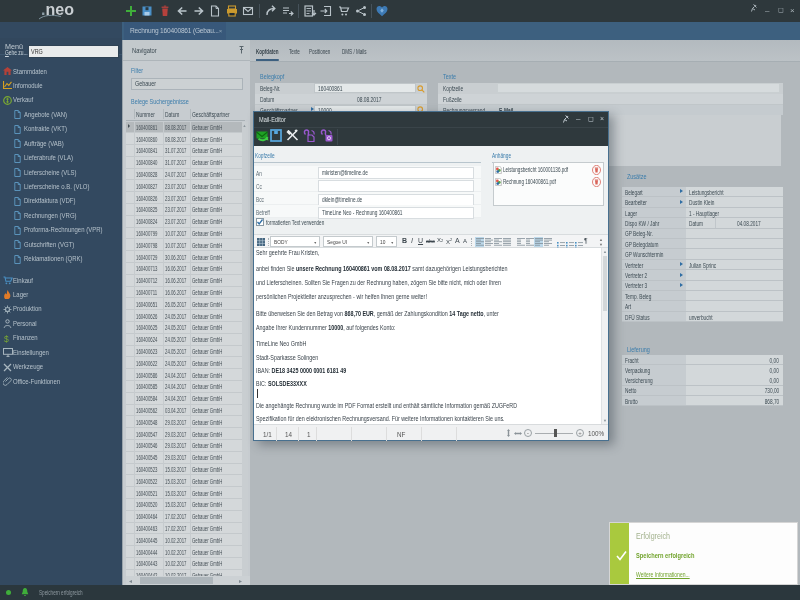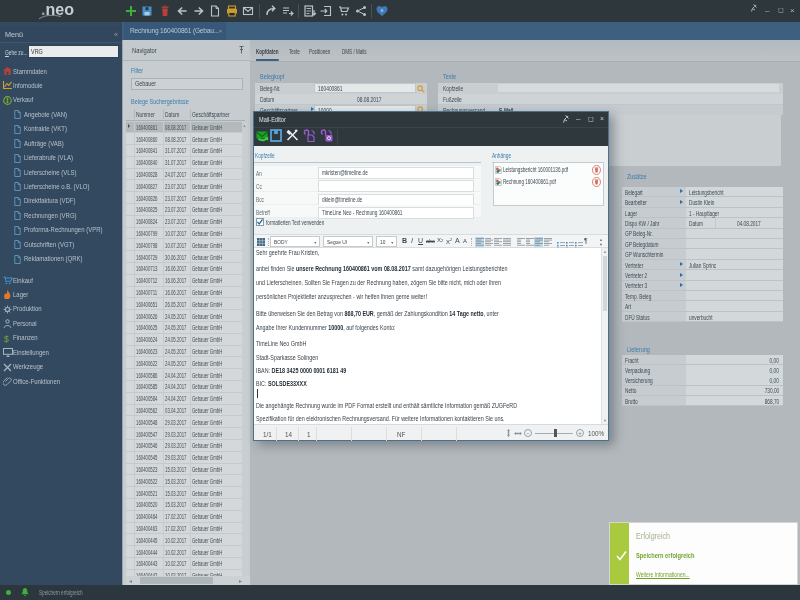--- a/index.html
+++ b/index.html
@@ -9,21 +9,21 @@
 #logo { position:absolute; left:41px; top:1px; color:#c9ced2; font-size:16px; font-weight:bold; letter-spacing:0px; }
 .tbi { position:absolute; top:4px; width:14px; height:14px; }
 .tsep { position:absolute; top:4px; width:1px; height:14px; background:#46525a; }
 .wbtn { position:absolute; top:6px; color:#a9b3b9; font-size:8px; }
 
 #tabstrip { position:absolute; left:122px; top:22px; width:678px; height:18px; background:#3d607f; }
 #doctab { position:absolute; left:2px; top:0; width:102px; height:18px; background:#38587a; color:#b9c6d2; font-size:6.6px; line-height:18px; padding-left:6px; letter-spacing:-0.2px; }
 #doctab .x { position:absolute; right:4px; top:0; color:#8fa5b5; font-size:6px; }
 
 #sidebar { position:absolute; left:0; top:22px; width:122px; height:563px; background:#334960; }
-#menuhdr { position:absolute; left:0; top:4px; width:122px; height:17px; background:#32475d; color:#c3ccd3; font-size:7.2px; line-height:17px; padding-left:5px; border-bottom:1px solid #3d566e; }
+#menuhdr { position:absolute; left:0; top:16px; width:122px; height:17px; background:#32475d; color:#c3ccd3; font-size:7.2px; line-height:17px; padding-left:5px; border-bottom:1px solid #3d566e; }
 #menuhdr .chev { position:absolute; right:4px; top:0; font-size:7px; color:#8fa0ad; }
 #gehe { position:absolute; left:5px; top:27px; color:#cdd6dc; font-size:6.8px; transform:scaleX(0.72); transform-origin:left; white-space:nowrap; }
 #gehe u { text-decoration:underline; }
 #geheinput { position:absolute; left:28px; top:23px; width:91px; height:13px; background:#e9ebec; border:1px solid #2f4254; font-size:6.8px; color:#333; padding-left:2px; line-height:11px; }
 #geheinput span { display:inline-block; transform:scaleX(0.8); transform-origin:left; }
 .sitem { position:absolute; left:0; width:122px; height:14px; }
 .sic { position:absolute; top:2px; line-height:0; }
 .sic svg { display:block; }
 .stx { position:absolute; top:2.5px; color:#b6c2cb; font-size:6.8px; white-space:nowrap; transform:scaleX(0.88); transform-origin:left; }
 

